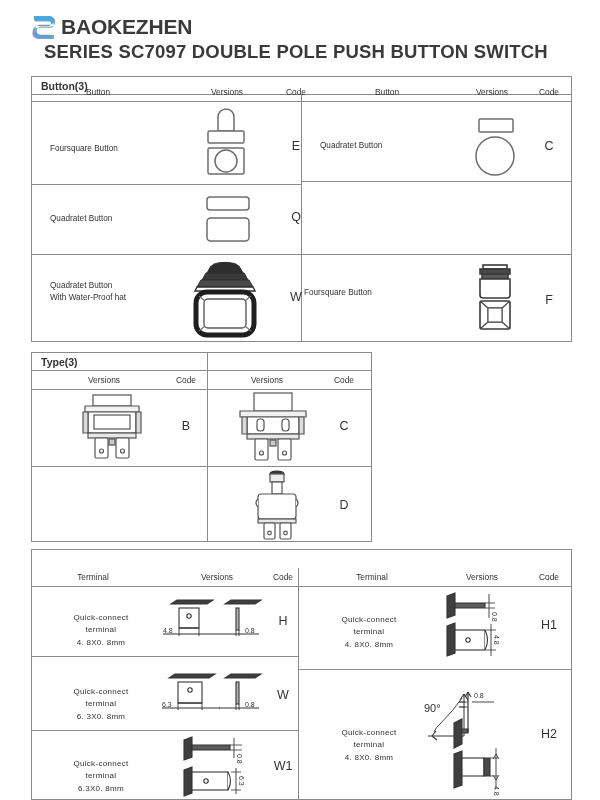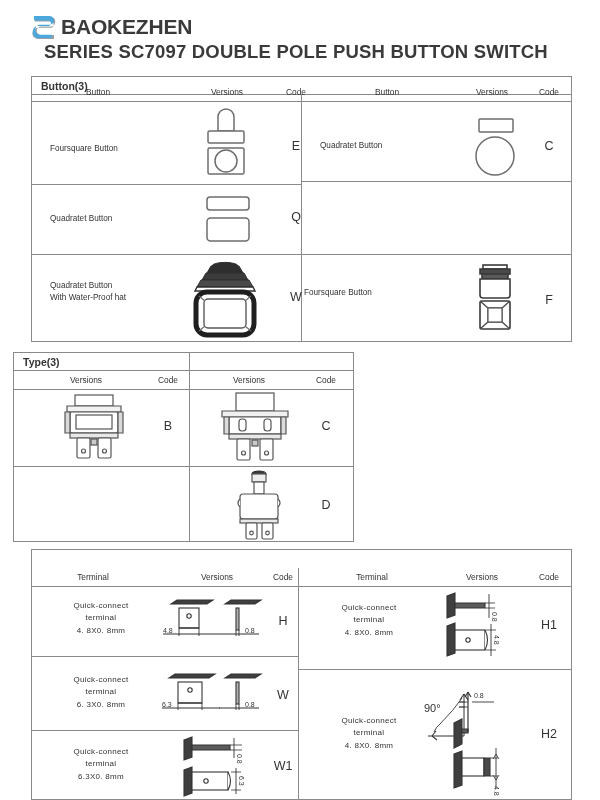--- a/index.html
+++ b/index.html
@@ -51,21 +51,21 @@
     position:absolute;box-sizing:border-box;
     font-size:8.2px;color:#333;line-height:1.45;
   }
   .code{
     position:absolute;box-sizing:border-box;
     display:flex;align-items:center;justify-content:center;
     font-size:12.5px;color:#333;
   }
   .term-lbl{
     position:absolute;box-sizing:border-box;text-align:center;
-    font-size:8px;color:#333;line-height:1.55;letter-spacing:0.3px;
+    font-size:8px;color:#333;line-height:1.55;letter-spacing:0.3px;margin-top:12px;
   }
   .art{position:absolute;}
   .art svg{display:block;overflow:visible;}
   .dim{font-size:7px;fill:#333;font-family:"Liberation Sans", sans-serif;}
 </style>
 </head>
 <body>
 
 <div class="page">
 
@@ -172,21 +172,21 @@
           <rect x="14" y="11" width="26" height="5" fill="#5a5a5a"></rect>
           <path d="M12 16 h30 v16 a3 3 0 0 1 -3 3 h-24 a3 3 0 0 1 -3 -3 z"></path>
           <rect x="12" y="38" width="30" height="28" rx="2"></rect>
           <path d="M12 38 l8 7 h14 l8 -7 M12 66 l8 -7 h14 l8 7 M12 38 l8 7 v14 l-8 7 M42 38 l-8 7 v14 l8 7" fill="none" stroke="#4a4a4a" stroke-width="1.3"></path>
           <rect x="20" y="45" width="14" height="14" fill="#fff" stroke="#5a5a5a" stroke-width="1.2"></rect>
         </g>
       </svg>
     </div>
   </div>
 
-  <div class="tbl" style="left:13px;top:352px;width:341px;height:190px;">
+  <div class="tbl" style="left:31px;top:352px;width:341px;height:190px;">
 
     <div class="tbl-title" style="width:339px;height:18px;">Type(3)</div>
 
     <div class="hrow" style="left:0;top:18px;width:339px;height:19px;">
       <div class="hcell" style="left:22px;width:100px;">Versions</div>
       <div class="hcell" style="left:130px;width:48px;">Code</div>
       <div class="hcell" style="left:190px;width:90px;">Versions</div>
       <div class="hcell" style="left:288px;width:48px;">Code</div>
     </div>
 

